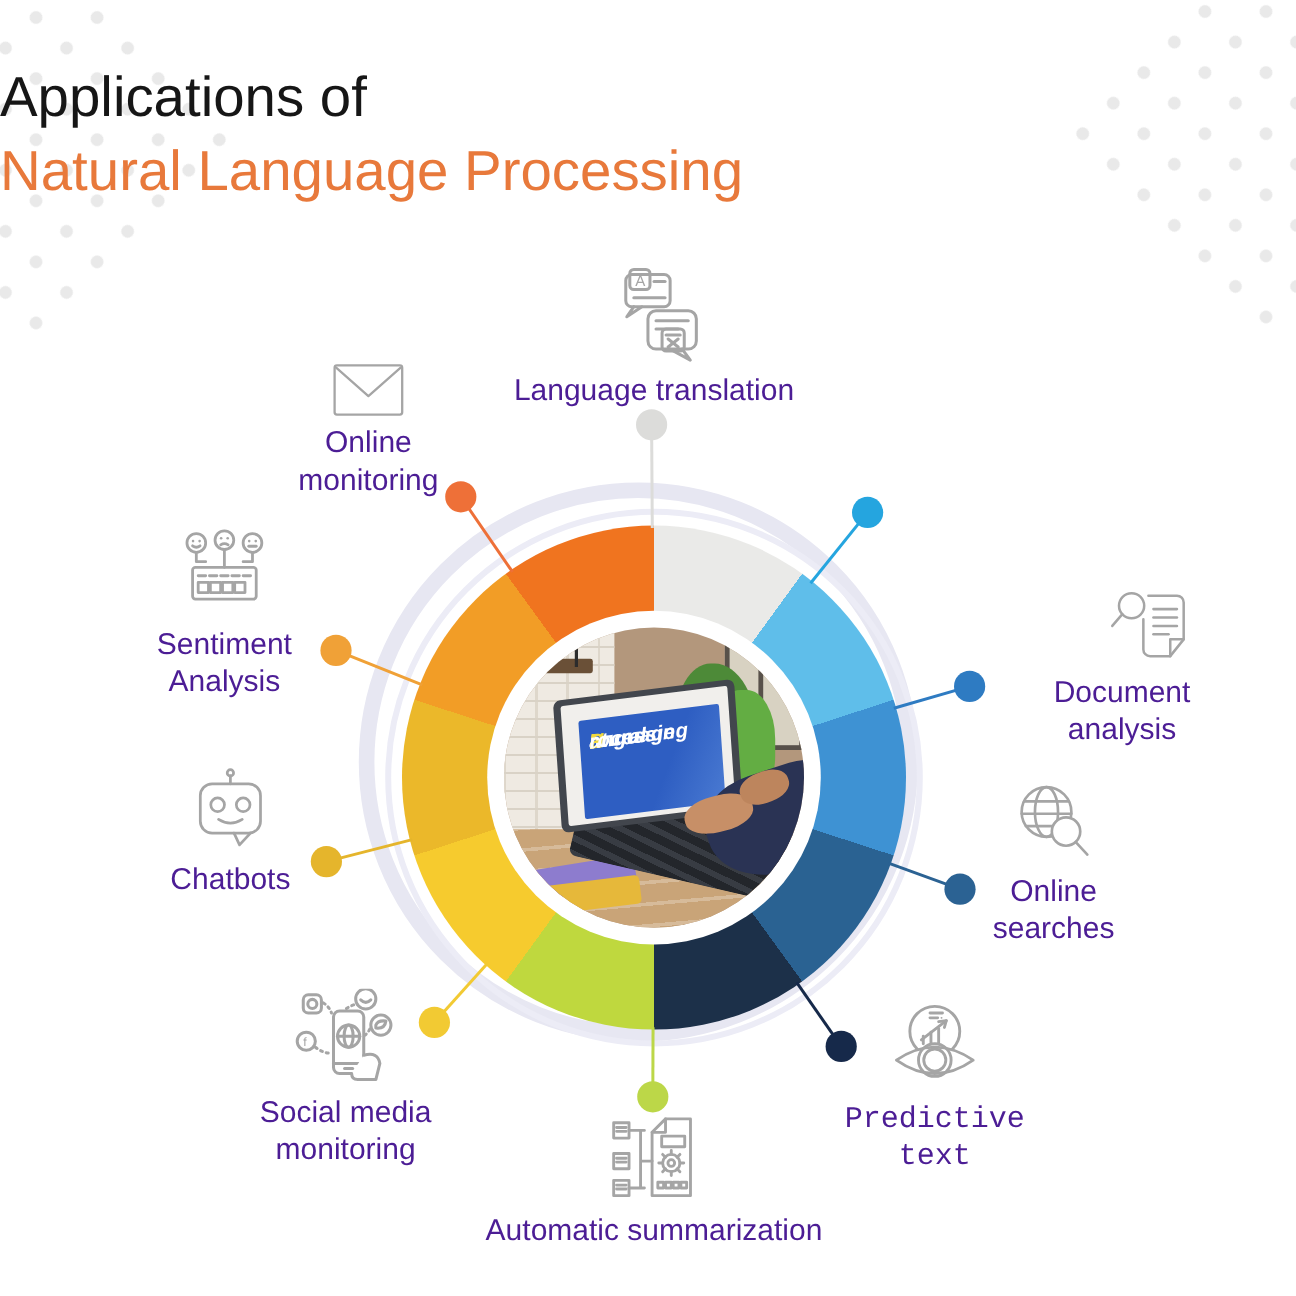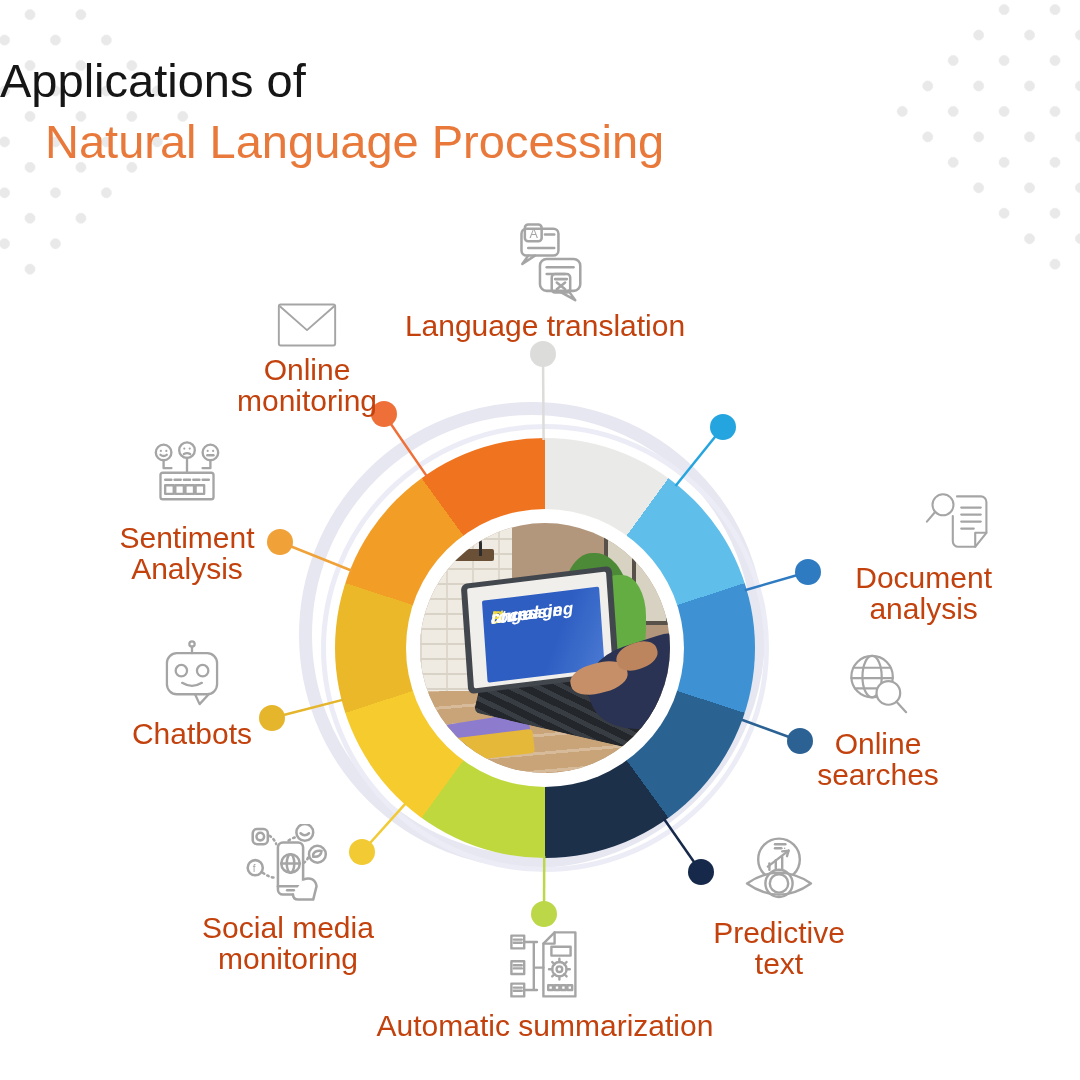--- a/index.html
+++ b/index.html
@@ -56,57 +56,57 @@
     background-image:repeating-linear-gradient(13deg,#383c43 0 5px,#23262b 5px 12px);}
   .arm{left:168px;top:118px;width:120px;height:86px;background:#2a3354;border-radius:40% 30% 30% 50%;transform:rotate(-18deg);}
   .hand1{left:150px;top:140px;width:58px;height:30px;background:#c78f67;border-radius:45%;transform:rotate(-14deg);}
   .hand2{left:196px;top:120px;width:42px;height:26px;background:#bd855d;border-radius:45%;transform:rotate(-20deg);}
 
   
   #overlay{position:absolute;left:0;top:0;pointer-events:none;}
 
   
   .item{position:absolute;display:flex;flex-direction:column;align-items:center;gap:4px;text-align:center;}
-  .item .label{font-size:30px;line-height:31px;color:#c2410c;}
+  .item .label{font-size:25px;line-height:31px;color:#4c1d95;}
   .item .label span{display:block;}
   .icon{stroke:#a5a5a5;fill:none;stroke-width:3;stroke-linecap:round;stroke-linejoin:round;}
   .icon text{stroke:none;fill:#a5a5a5;font-family:"Liberation Sans",sans-serif;}
 
   #item-language-translation{left:345px;top:222px;width:400px;}
   #item-language-translation svg{width:84px;height:84px;}
   #item-smart-assistant{left:721px;top:290px;width:160px;}
   #item-smart-assistant svg{width:76px;height:76px;}
   #item-email-filtering{left:227px;top:300px;width:160px;}
   #item-email-filtering svg{width:64px;height:50px;}
   #item-sentiment-analysis{left:97px;top:440px;width:180px;}
   #item-sentiment-analysis svg{width:78px;height:78px;}
   #item-document-analysis{left:812px;top:488px;width:180px;align-items:flex-end;}
   #item-document-analysis svg{width:70px;height:70px;}
   #item-online-searches{left:788px;top:650px;width:180px;}
   #item-online-searches svg{width:74px;height:74px;}
   #item-chatbots{left:102px;top:638px;width:180px;}
   #item-chatbots svg{width:76px;height:76px;}
-  #item-predictive-text{left:689px;top:833px;width:180px;}
+  #item-predictive-text{left:689px;top:833px;width:180px;font-family:Liberation Mono, monospace;}
   #item-predictive-text svg{width:80px;height:80px;}
   #item-social-media-monitoring{left:178px;top:824px;width:220px;}
   #item-social-media-monitoring svg{width:90px;height:84px;}
   #item-automatic-summarization{left:345px;top:926px;width:400px;}
   #item-automatic-summarization svg{width:80px;height:80px;}
 </style>
 </head>
 <body>
 
 <div class="canvas">
 
   <div class="dots dots-tl"></div>
   <div class="dots dots-tr"></div>
 
   <div class="title">
     <span class="t1">Applications of</span>
-    <span class="t2" style="color: rgb(232, 121, 59); padding-left: 45px;">Natural Language Processing</span>
+    <span class="t2" style="color: rgb(232, 121, 59);">Natural Language Processing</span>
   </div>
 
   <div class="ring-outer"></div>
   <div class="ring-thin"></div>
 
   <div class="donut" id="donut" style="background: conic-gradient(rgb(234, 234, 232) 0deg, rgb(234, 234, 232) 36deg, rgb(95, 190, 234) 36deg, rgb(95, 190, 234) 72deg, rgb(62, 146, 211) 72deg, rgb(62, 146, 211) 108deg, rgb(42, 98, 146) 108deg, rgb(42, 98, 146) 144deg, rgb(28, 48, 73) 144deg, rgb(28, 48, 73) 180deg, rgb(191, 216, 62) 180deg, rgb(191, 216, 62) 216deg, rgb(246, 203, 46) 216deg, rgb(246, 203, 46) 252deg, rgb(235, 184, 42) 252deg, rgb(235, 184, 42) 288deg, rgb(242, 157, 38) 288deg, rgb(242, 157, 38) 324deg, rgb(240, 116, 31) 324deg, rgb(240, 116, 31) 360deg);"></div>
   <div class="donut-hole"></div>
 
   <div class="photo">
     <div class="brickwall"></div>

